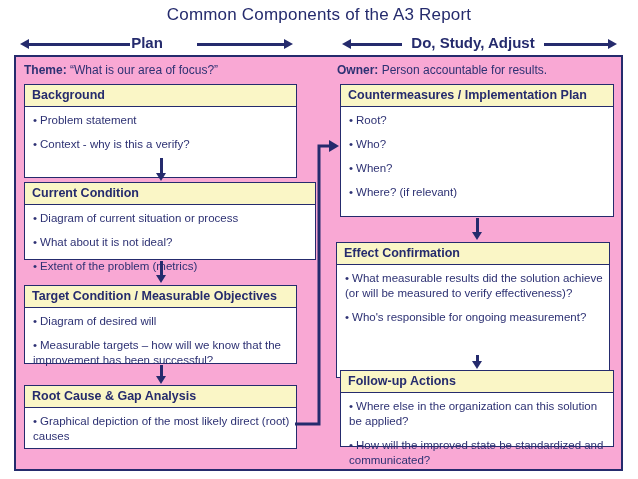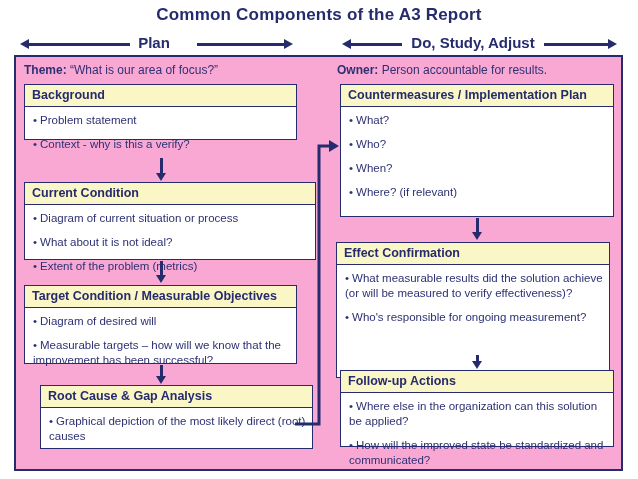--- a/index.html
+++ b/index.html
@@ -9,21 +9,21 @@
     --bg:#FFFFFF;
   }
   html,body{margin:0;padding:0;}
   body{font-family:"Liberation Sans", sans-serif; background:#f3f3f3;}
   .page{
     position:relative; width:638px; height:479px; background:var(--bg);
     overflow:hidden; margin:0 auto;
   }
   .title{
     position:absolute; left:0; top:5px; width:100%; text-align:center;
-    font-size:17px; font-weight:bold; color:var(--navy); letter-spacing:.2px;
+    font-size:17px; font-weight:normal; color:var(--navy); letter-spacing:.2px;
   }
   .phase-label{
     position:absolute; text-align:center; font-size:15px; font-weight:bold;
     color:var(--navy); white-space:nowrap;
   }
   .h-arrow{position:absolute; display:flex; align-items:center; height:12px;}
   .h-arrow .line{flex:1; height:3px; background:var(--navy);}
   .tri-l{width:0;height:0;border-top:5px solid transparent;border-bottom:5px solid transparent;border-right:9px solid var(--navy);}
   .tri-r{width:0;height:0;border-top:5px solid transparent;border-bottom:5px solid transparent;border-left:9px solid var(--navy);}
 
@@ -59,21 +59,21 @@
 <body>
 
 <div class="page">
 
   <div class="title">Common Components of the A3 Report</div>
 
   <div class="h-arrow" style="left:20px;top:38px;width:110px">
     <div class="tri-l"></div>
     <div class="line"></div>
   </div>
-  <div class="phase-label" style="left:119px;top:34px;width:70px">Plan</div>
+  <div class="phase-label" style="left:112px;top:34px;width:70px">Plan</div>
   <div class="h-arrow" style="left:197px;top:38px;width:96px">
     <div class="line"></div>
     <div class="tri-r"></div>
   </div>
 
   <div class="h-arrow" style="left:342px;top:38px;width:60px">
     <div class="tri-l"></div>
     <div class="line"></div>
   </div>
   <div class="phase-label" style="left:402px;top:34px;width:142px">Do, Study, Adjust</div>
@@ -86,21 +86,21 @@
 
     <div class="kv theme">
       <span class="b">Theme:</span>
       <span>“What is our area of focus?”</span>
     </div>
     <div class="kv owner">
       <span class="b">Owner:</span>
       <span>Person accountable for results.</span>
     </div>
 
-    <div class="box" style="left:8px;top:27px;width:273px;height:56px">
+    <div class="box" style="left:8px;top:27px;width:273px;height:94px">
       <div class="box-header">Background</div>
       <div class="box-body">
         <div class="bullet"><span class="dot">•</span><span>Problem statement</span></div>
         <div class="bullet"><span class="dot">•</span><span>Context - why is this a verify?</span></div>
       </div>
     </div>
 
     <div class="v-arrow" style="left:139px;top:101px;height:23px">
       <div class="vline"></div>
       <div class="tri-d"></div>
@@ -126,31 +126,31 @@
         <div class="bullet"><span class="dot">•</span><span>Diagram of desired will</span></div>
         <div class="bullet"><span class="dot">•</span><span>Measurable targets – how will we know that the improvement has been successful?</span></div>
       </div>
     </div>
 
     <div class="v-arrow" style="left:139px;top:308px;height:19px">
       <div class="vline"></div>
       <div class="tri-d"></div>
     </div>
 
-    <div class="box" style="left:24px;top:328px;width:273px;height:64px">
+    <div class="box" style="left:8px;top:328px;width:273px;height:64px">
       <div class="box-header">Root Cause &amp; Gap Analysis</div>
       <div class="box-body">
         <div class="bullet"><span class="dot">•</span><span>Graphical depiction of the most likely direct (root) causes</span></div>
       </div>
     </div>
 
     <div class="box" style="left:324px;top:27px;width:274px;height:133px">
       <div class="box-header">Countermeasures / Implementation Plan</div>
       <div class="box-body">
-        <div class="bullet"><span class="dot">•</span><span>What?</span></div>
+        <div class="bullet"><span class="dot">•</span><span>Root?</span></div>
         <div class="bullet"><span class="dot">•</span><span>Who?</span></div>
         <div class="bullet"><span class="dot">•</span><span>When?</span></div>
         <div class="bullet"><span class="dot">•</span><span>Where? (if relevant)</span></div>
       </div>
     </div>
 
     <div class="v-arrow" style="left:455px;top:161px;height:22px">
       <div class="vline"></div>
       <div class="tri-d"></div>
     </div>

